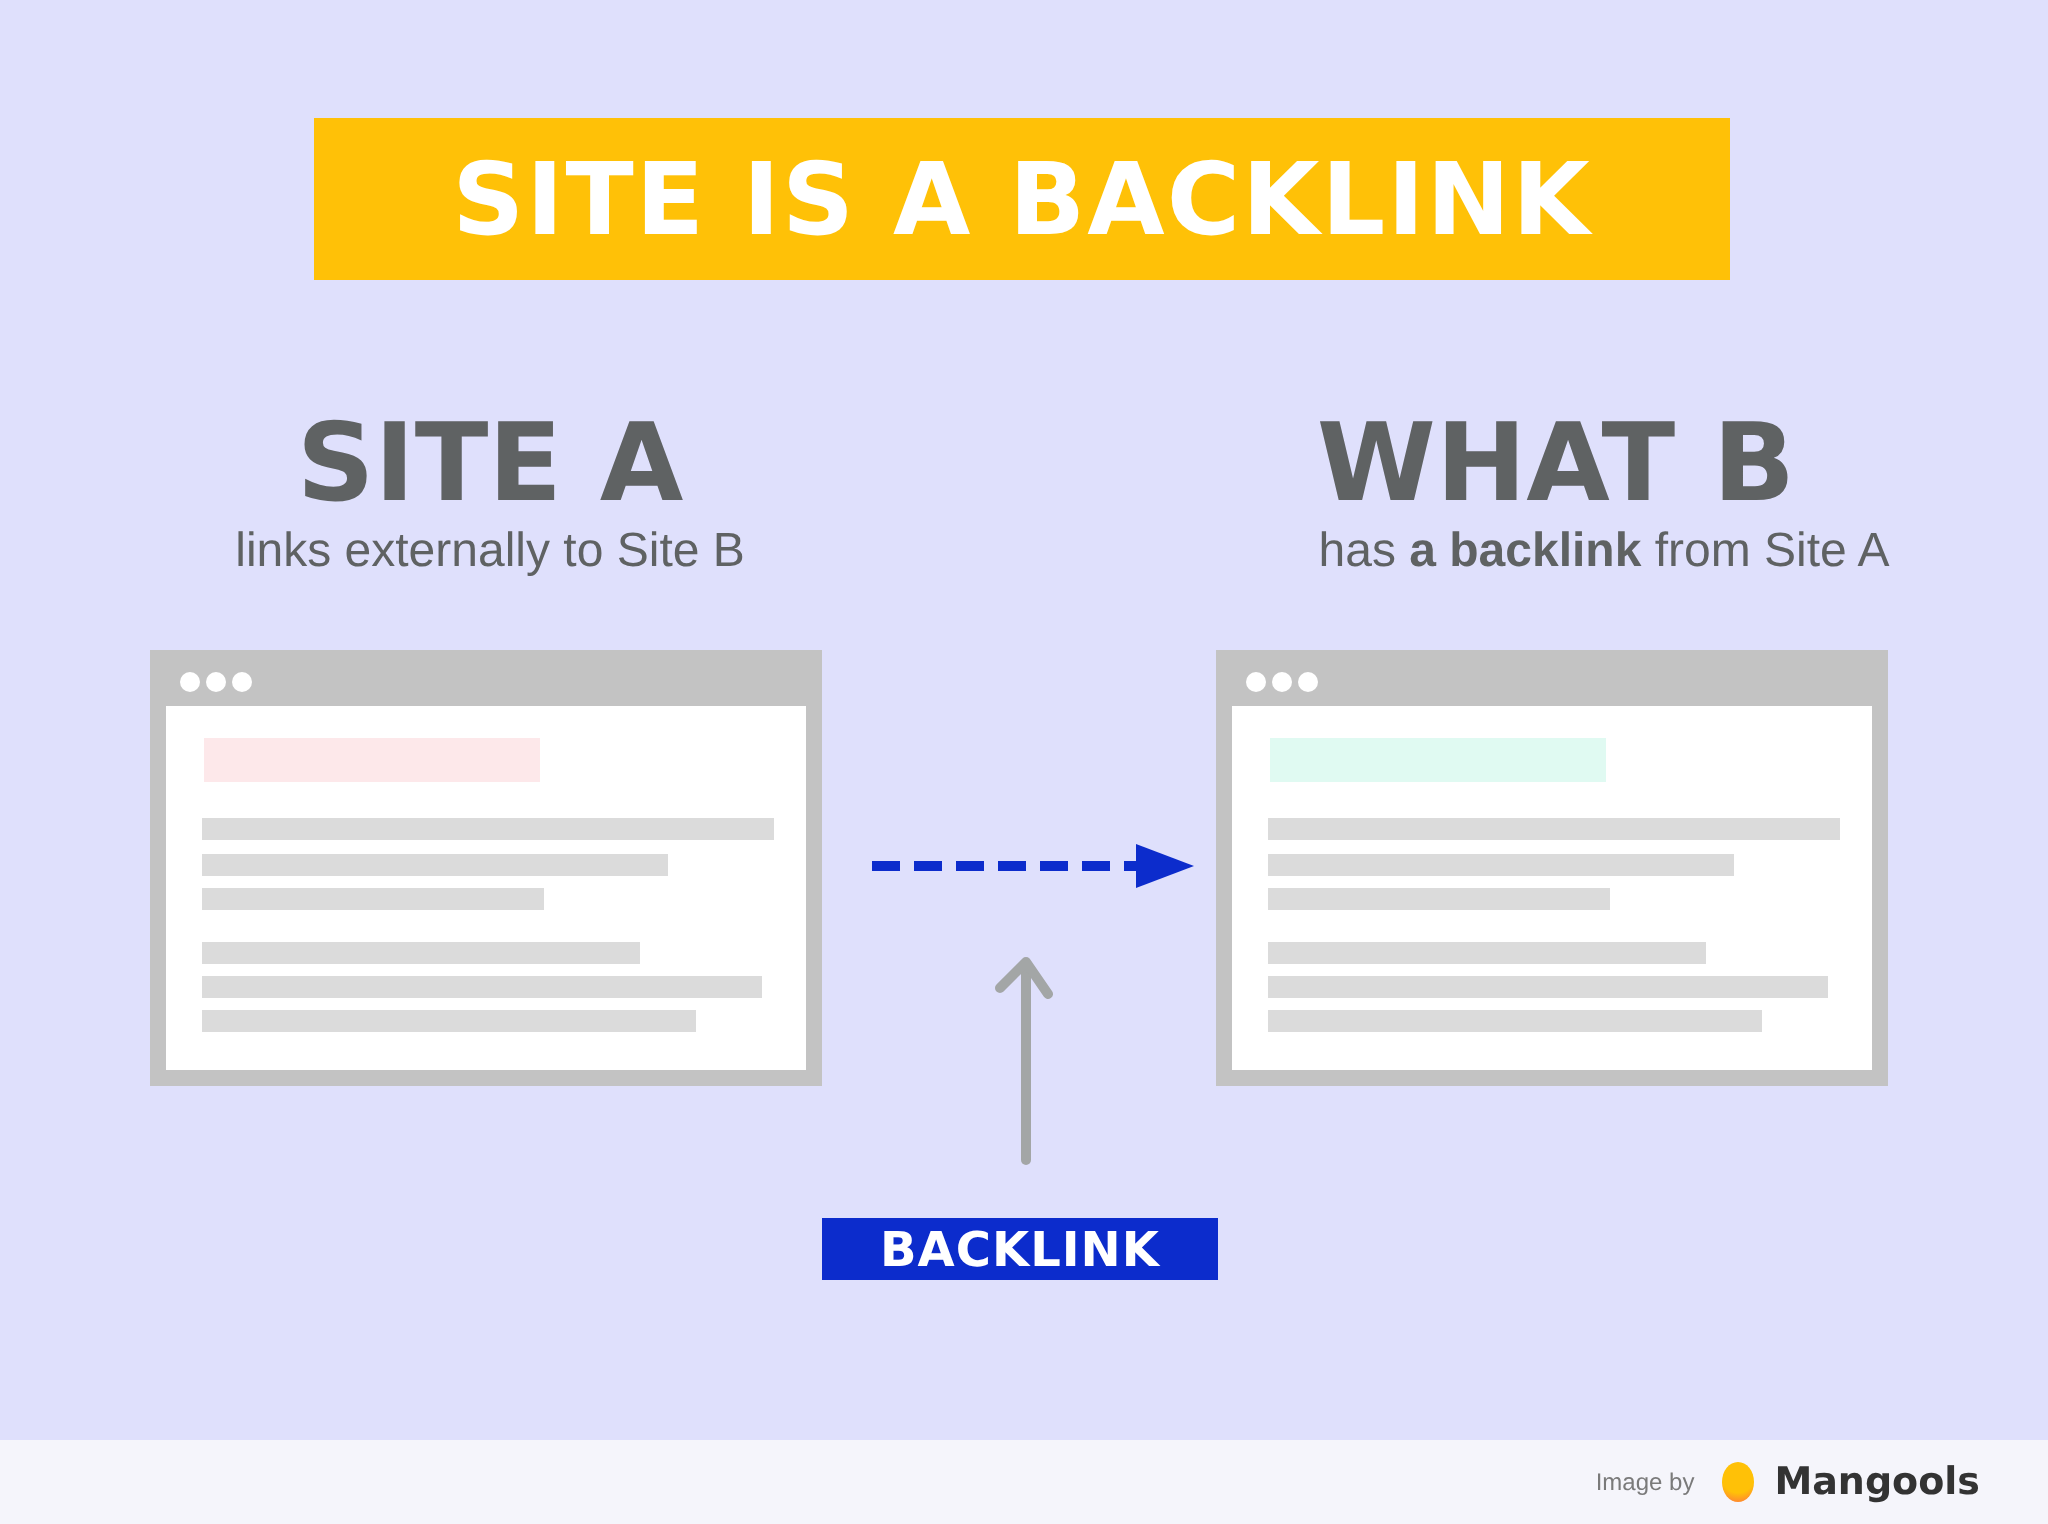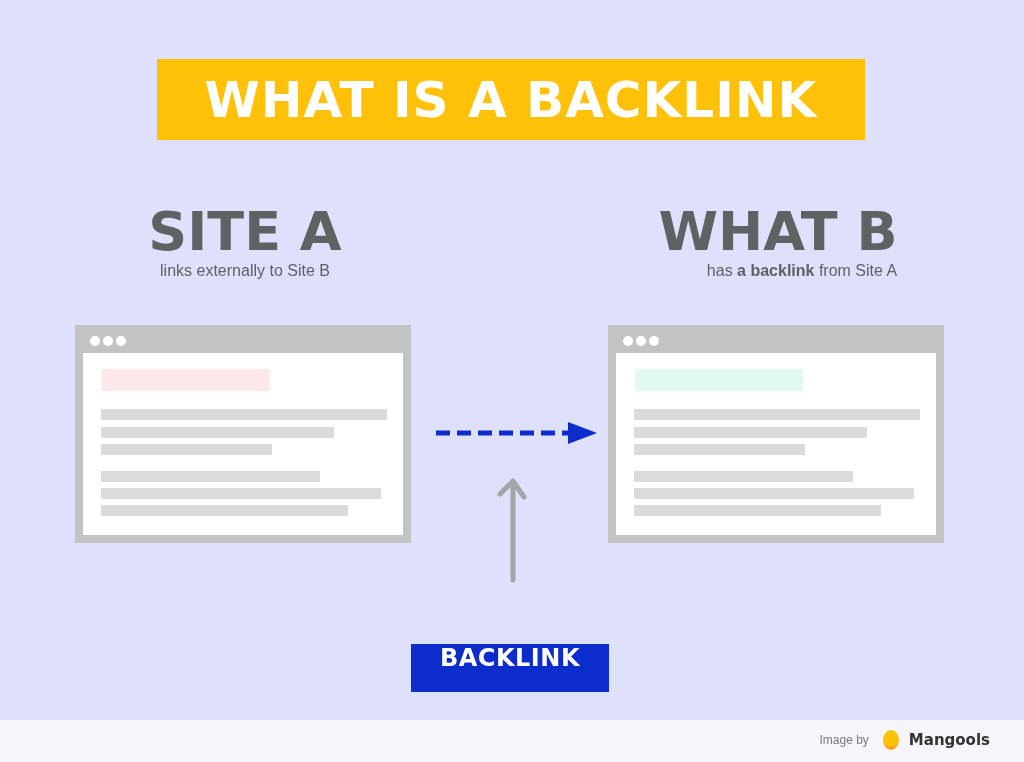--- a/index.html
+++ b/index.html
@@ -3,47 +3,47 @@
 <meta charset="utf-8">
 <style>
   * { box-sizing: border-box; margin: 0; padding: 0; }
   html, body { width: 1024px; height: 762px; overflow: hidden; }
   body { background: #dfe0fc; font-family: "Liberation Sans", sans-serif; position: relative; }
 
   .title-box { position: absolute; left: 157px; top: 59px; width: 708px; height: 81px; background: #ffc107; display: flex; align-items: center; justify-content: center; }
   .title-box span { color: #ffffff; font-weight: 700; font-size: 50px; letter-spacing: 1px; font-family: "DejaVu Sans", sans-serif; }
 
   .site-heading { position: absolute; width: 400px; text-align: center; color: #5f6263; font-weight: 700; font-size: 54px; font-family: "DejaVu Sans", sans-serif; letter-spacing: 0px; }
-  .site-sub { position: absolute; width: 460px; text-align: center; color: #5f6263; font-size: 16px; font-family: "Liberation Sans", sans-serif; }
+  .site-sub { position: absolute; width: 460px; text-align: center; color: #5f6263; font-size: 24px; font-family: "Liberation Sans", sans-serif; }
   .site-sub b { font-weight: 700; }
 
   .browser { position: absolute; width: 336px; height: 218px; background: #c3c3c3; }
   .browser .dots { position: absolute; left: 15px; top: 11px; display: flex; gap: 3px; }
   .browser .dot { width: 10px; height: 10px; border-radius: 50%; background: #ffffff; }
   .browser .page { position: absolute; left: 8px; top: 28px; right: 8px; bottom: 8px; background: #ffffff; }
   .browser .hl { position: absolute; left: 19px; top: 16px; width: 168px; height: 22px; }
   .browser .line { position: absolute; left: 18px; height: 11px; background: #dbdbdb; }
 
   .dash-arrow { position: absolute; left: 434px; top: 420px; }
   .up-arrow { position: absolute; left: 496px; top: 476px; }
 
-  .backlink-label { position: absolute; left: 411px; top: 644px; width: 198px; height: 48px; background: #0c2ccc; display: flex; justify-content: center; }
+  .backlink-label { position: absolute; left: 411px; top: 609px; width: 198px; height: 31px; background: #0c2ccc; display: flex; align-items: center; justify-content: center; }
   .backlink-label span { color: #ffffff; font-weight: 700; font-size: 24px; font-family: "DejaVu Sans", sans-serif; letter-spacing: 0.5px; }
 
   .footer { position: absolute; left: 0; top: 720px; width: 1024px; height: 42px; background: #f5f5fb; }
   .credit { position: absolute; right: 34px; top: 10px; display: flex; align-items: center; gap: 10px; }
   .credit .by { color: #7a7a7a; font-size: 12px; font-family: "Liberation Sans", sans-serif; margin-right: 4px; }
   .credit .logo { width: 16px; height: 20px; border-radius: 50%; background: radial-gradient(circle at 50% 35%, #ffc107 55%, #ff7043 100%); }
-  .credit .brand { color: #333333; font-weight: 700; font-size: 15px; font-family: "DejaVu Sans", sans-serif; }
+  .credit .brand { color: #333333; font-weight: 700; font-size: 19px; font-family: "DejaVu Sans", sans-serif; }
 </style>
 </head>
 <body>
 
 <div class="title-box">
-  <span>WHAT IS A BACKLINK</span>
+  <span>SITE IS A BACKLINK</span>
 </div>
 
 <div class="site-heading" style="left:45px; top:200px;">SITE A</div>
 <div class="site-sub" style="left:15px; top:262px;">links externally to Site B</div>
 
 <div class="browser" style="left:75px; top:325px;">
   <div class="dots">
     <div class="dot"></div>
     <div class="dot"></div>
     <div class="dot"></div>

